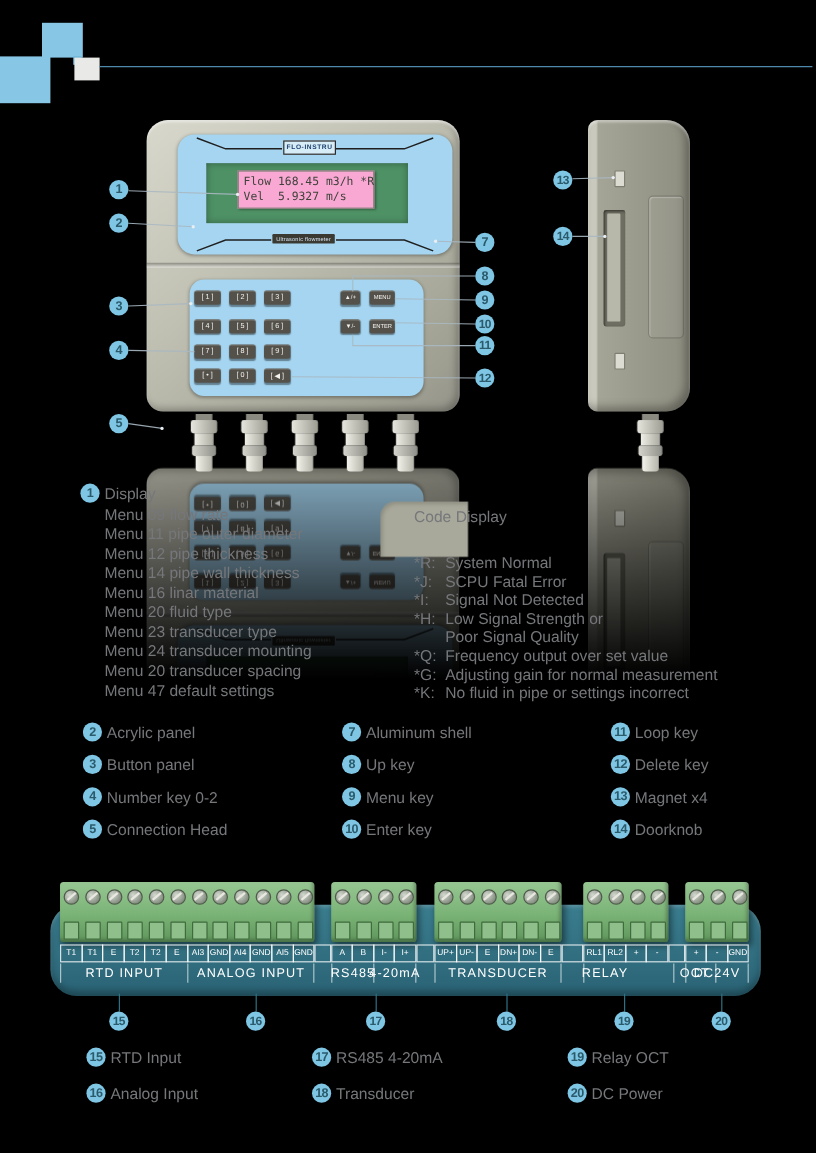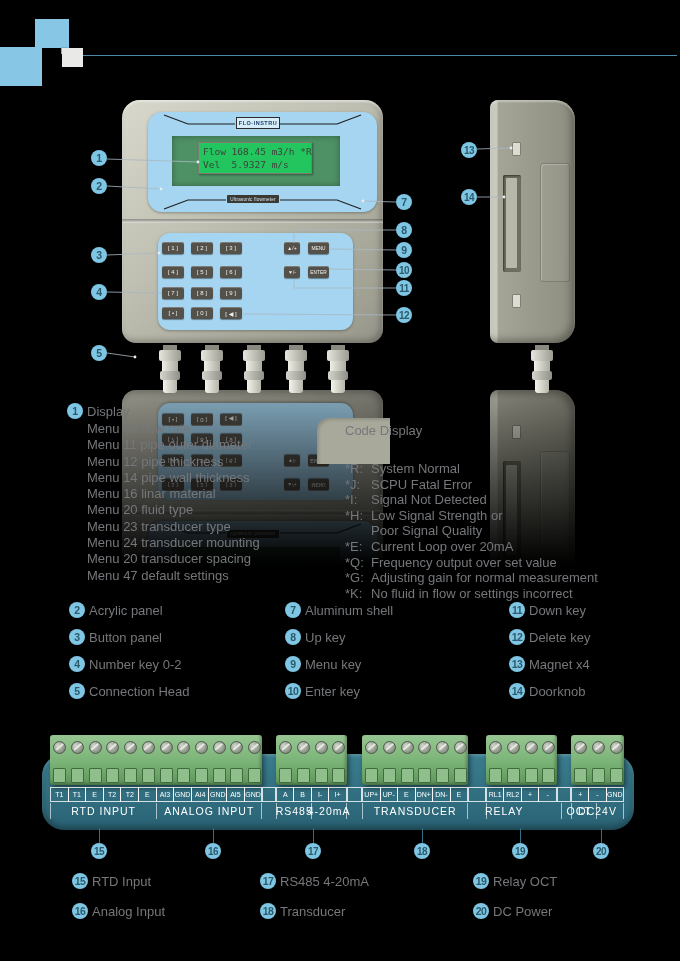--- a/index.html
+++ b/index.html
@@ -22,21 +22,21 @@
     -webkit-box-reflect:below 47px linear-gradient(transparent 28%, rgba(255,255,255,.8));}
   .divider{position:absolute;left:0;top:119px;width:100%;height:4px;
     background:linear-gradient(180deg,rgba(0,0,0,.30),rgba(255,255,255,.45));}
   .acrylic{position:absolute;left:26px;top:12px;width:229px;height:100px;background:#a5d5f0;
     border-radius:14px;box-shadow:0 1px 3px rgba(0,0,0,.3);}
   .brandbox{position:absolute;left:88px;top:5px;width:42px;height:10px;background:#d6ecf7;
     border:1px solid #2b2b2b;display:flex;align-items:center;justify-content:center;
     font-size:5.5px;font-weight:bold;color:#1d3f6e;letter-spacing:.5px;}
   .lcd{position:absolute;left:24px;top:24px;width:168px;height:50px;background:#4e9165;
     box-shadow:inset 0 0 6px rgba(0,0,0,.35);}
-  .lcd-screen{position:absolute;left:26px;top:6px;width:114px;height:32px;background:#22c55e;
+  .lcd-screen{position:absolute;left:26px;top:6px;width:114px;height:32px;background:#f9a8d4;
     border:1px solid #7d7d74;box-shadow:1px 1px 2px rgba(0,0,0,.4);padding:2px 0 0 4px;
     font-family:"DejaVu Sans Mono",monospace;font-size:9.5px;line-height:13px;color:#3f423a;
     white-space:pre;box-sizing:border-box;}
   .subbox{position:absolute;left:79px;top:83px;width:52px;height:8px;background:#3a3a33;
     border-radius:1px;display:flex;align-items:center;justify-content:center;
     font-size:4.6px;color:#d7e6f2;letter-spacing:.2px;}
   .btnpanel{position:absolute;left:36px;top:133px;width:195px;height:97px;background:#a5d5f0;
     border-radius:12px;box-shadow:0 1px 3px rgba(0,0,0,.3);}
   .notch{position:absolute;left:159px;top:185px;width:73px;height:46px;background:#a9a99b;
     border-top-left-radius:12px;box-shadow:inset 2px 2px 3px rgba(0,0,0,.15);}
@@ -273,24 +273,23 @@
   </div>
 
   <div class="code-block gtxt">
     <div>Code Display</div>
     <div class="code-rows">
       <div><span class="c">*R:</span><span>System Normal</span></div>
       <div><span class="c">*J:</span><span>SCPU Fatal Error</span></div>
       <div><span class="c">*I:</span><span>Signal Not Detected</span></div>
       <div><span class="c">*H:</span><span>Low Signal Strength or</span></div>
       <div><span class="c"></span><span>Poor Signal Quality</span></div>
-      <div><span class="c">*E:</span><span>Current Loop over 20mA</span></div>
       <div><span class="c">*Q:</span><span>Frequency output over set value</span></div>
       <div><span class="c">*G:</span><span>Adjusting gain for normal measurement</span></div>
-      <div><span class="c">*K:</span><span>No fluid in flow or settings incorrect</span></div>
+      <div><span class="c">*K:</span><span>No fluid in pipe or settings incorrect</span></div>
     </div>
   </div>
 
   <div class="litem" style="left:69px;top:602px;">
       <span class="co2">2</span>
       <span class="lbl">Acrylic panel</span>
     </div>
   <div class="litem" style="left:69px;top:629px;">
       <span class="co2">3</span>
       <span class="lbl">Button panel</span>
@@ -314,21 +313,21 @@
   <div class="litem" style="left:285px;top:656px;">
       <span class="co2">9</span>
       <span class="lbl">Menu key</span>
     </div>
   <div class="litem" style="left:285px;top:683px;">
       <span class="co2">10</span>
       <span class="lbl">Enter key</span>
     </div>
   <div class="litem" style="left:509px;top:602px;">
       <span class="co2">11</span>
-      <span class="lbl">Down key</span>
+      <span class="lbl">Loop key</span>
     </div>
   <div class="litem" style="left:509px;top:629px;">
       <span class="co2">12</span>
       <span class="lbl">Delete key</span>
     </div>
   <div class="litem" style="left:509px;top:656px;">
       <span class="co2">13</span>
       <span class="lbl">Magnet x4</span>
     </div>
   <div class="litem" style="left:509px;top:683px;">

